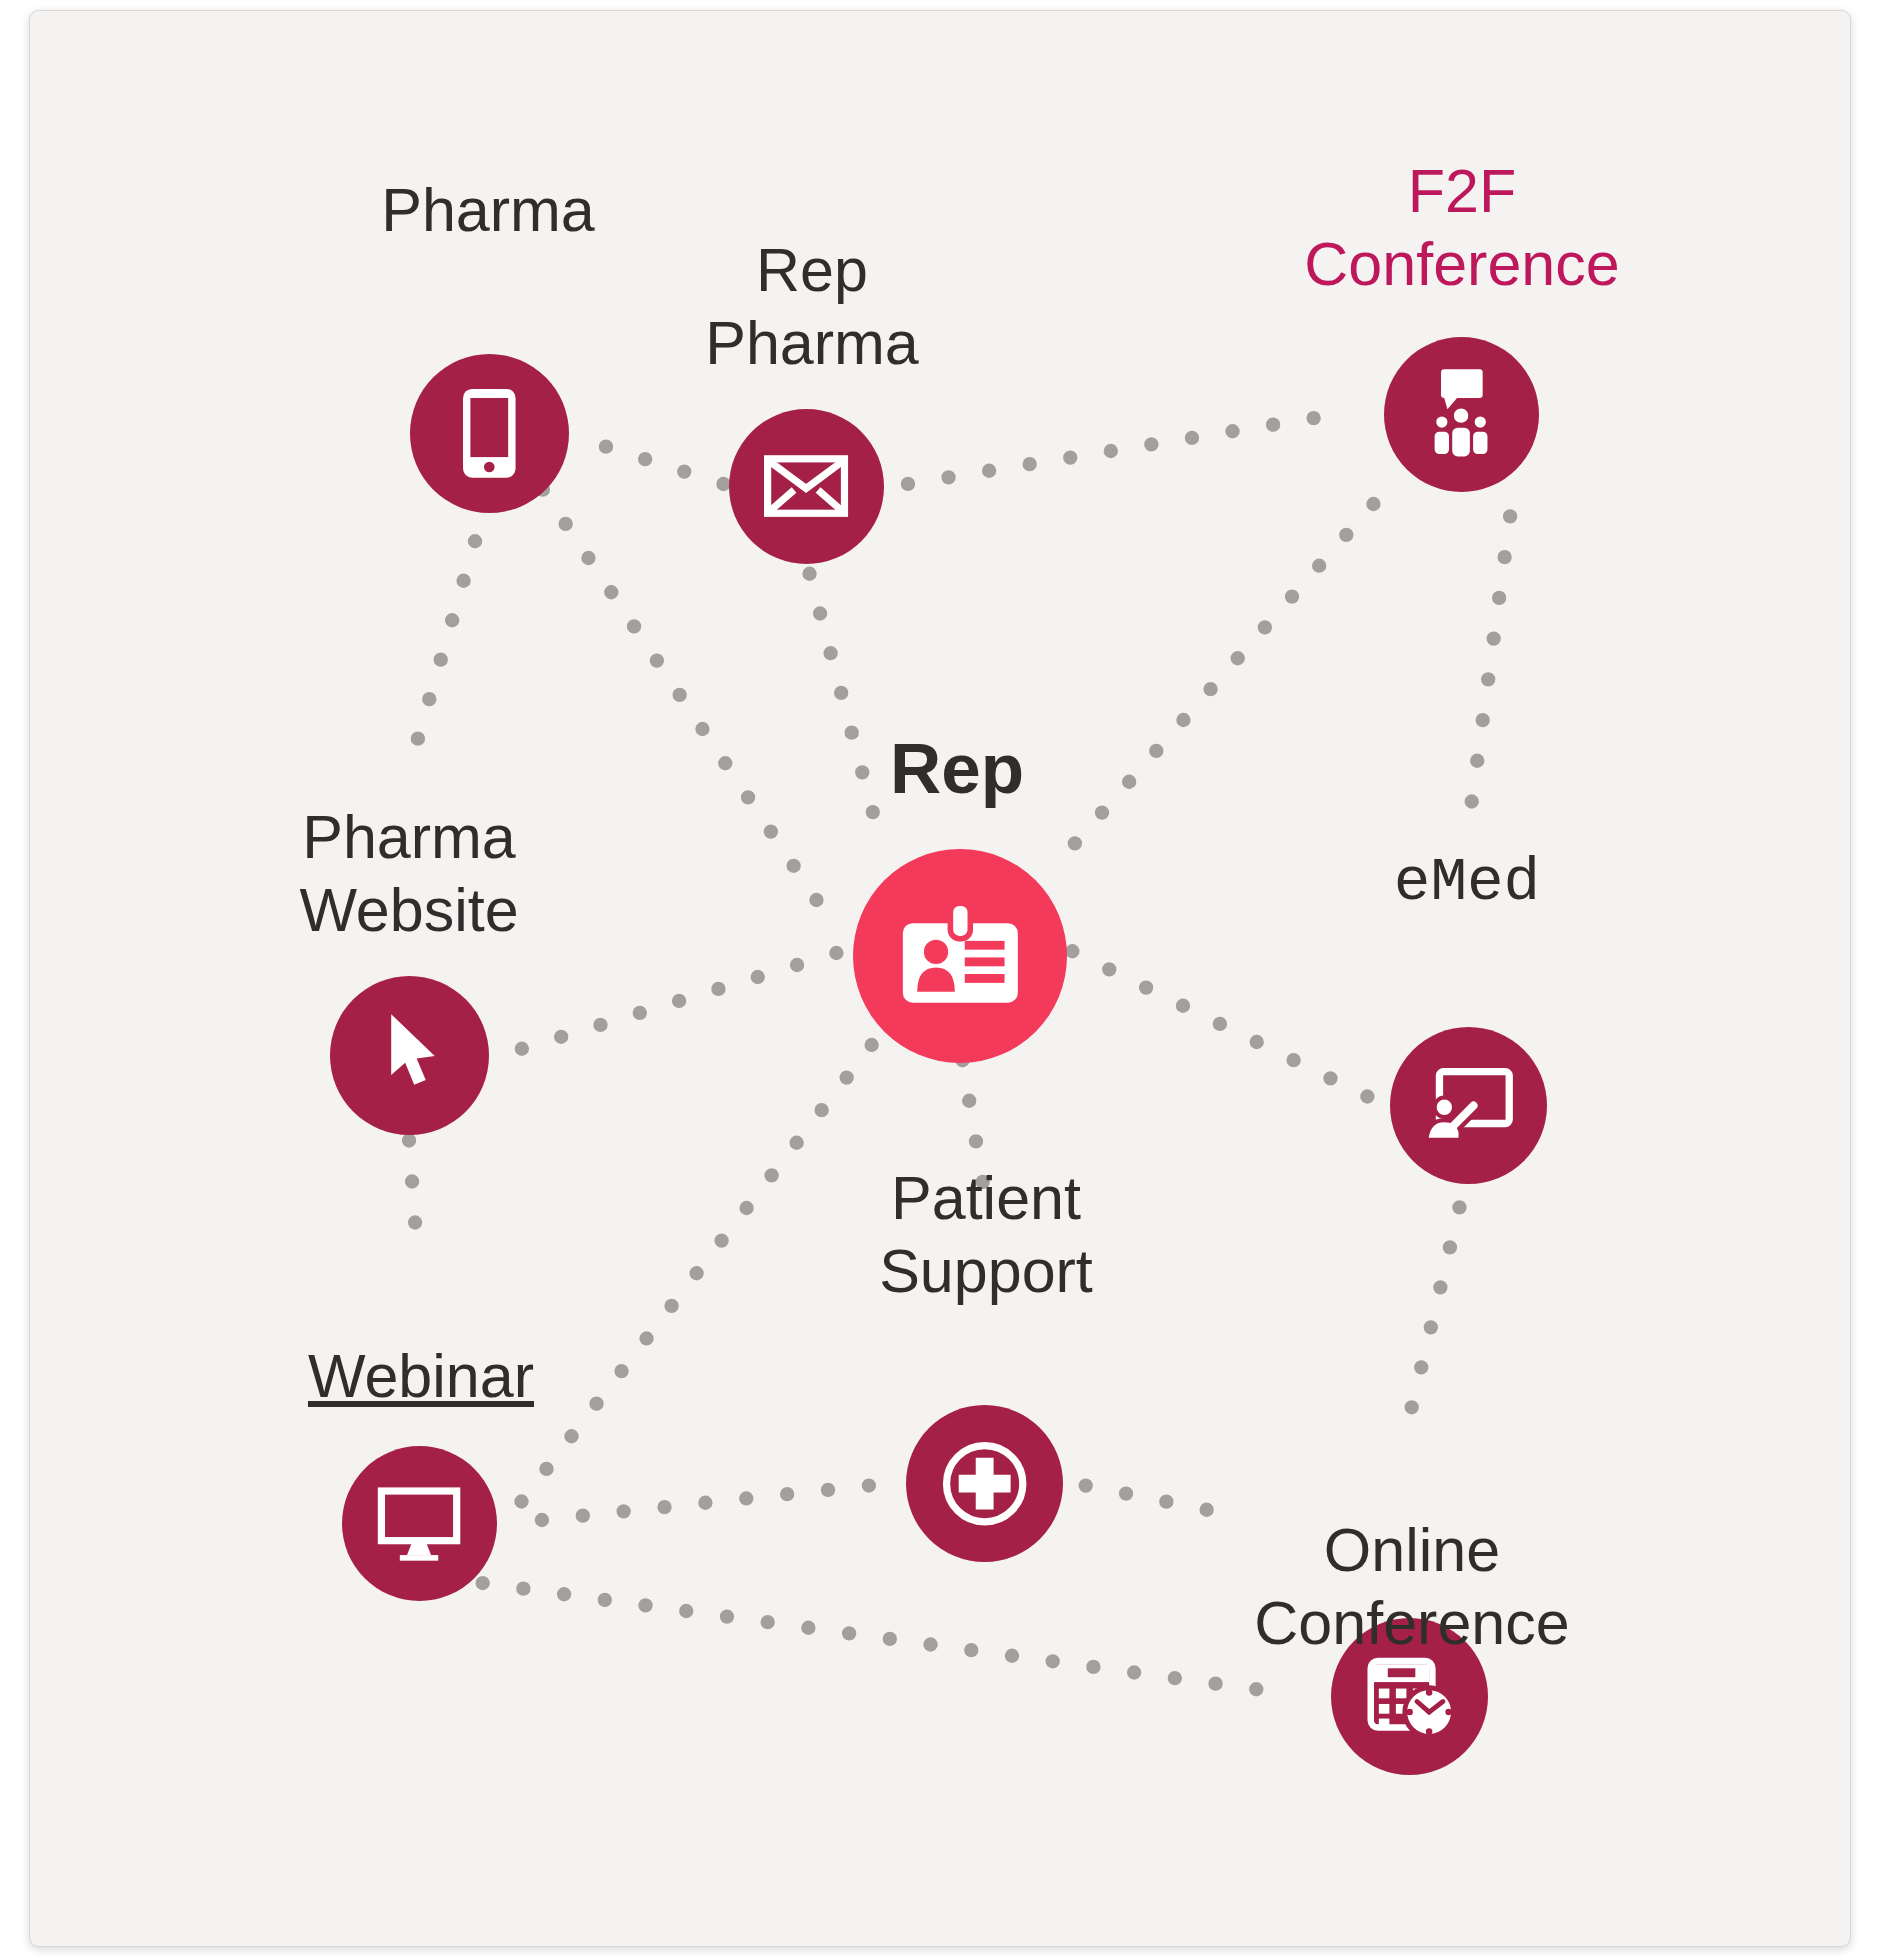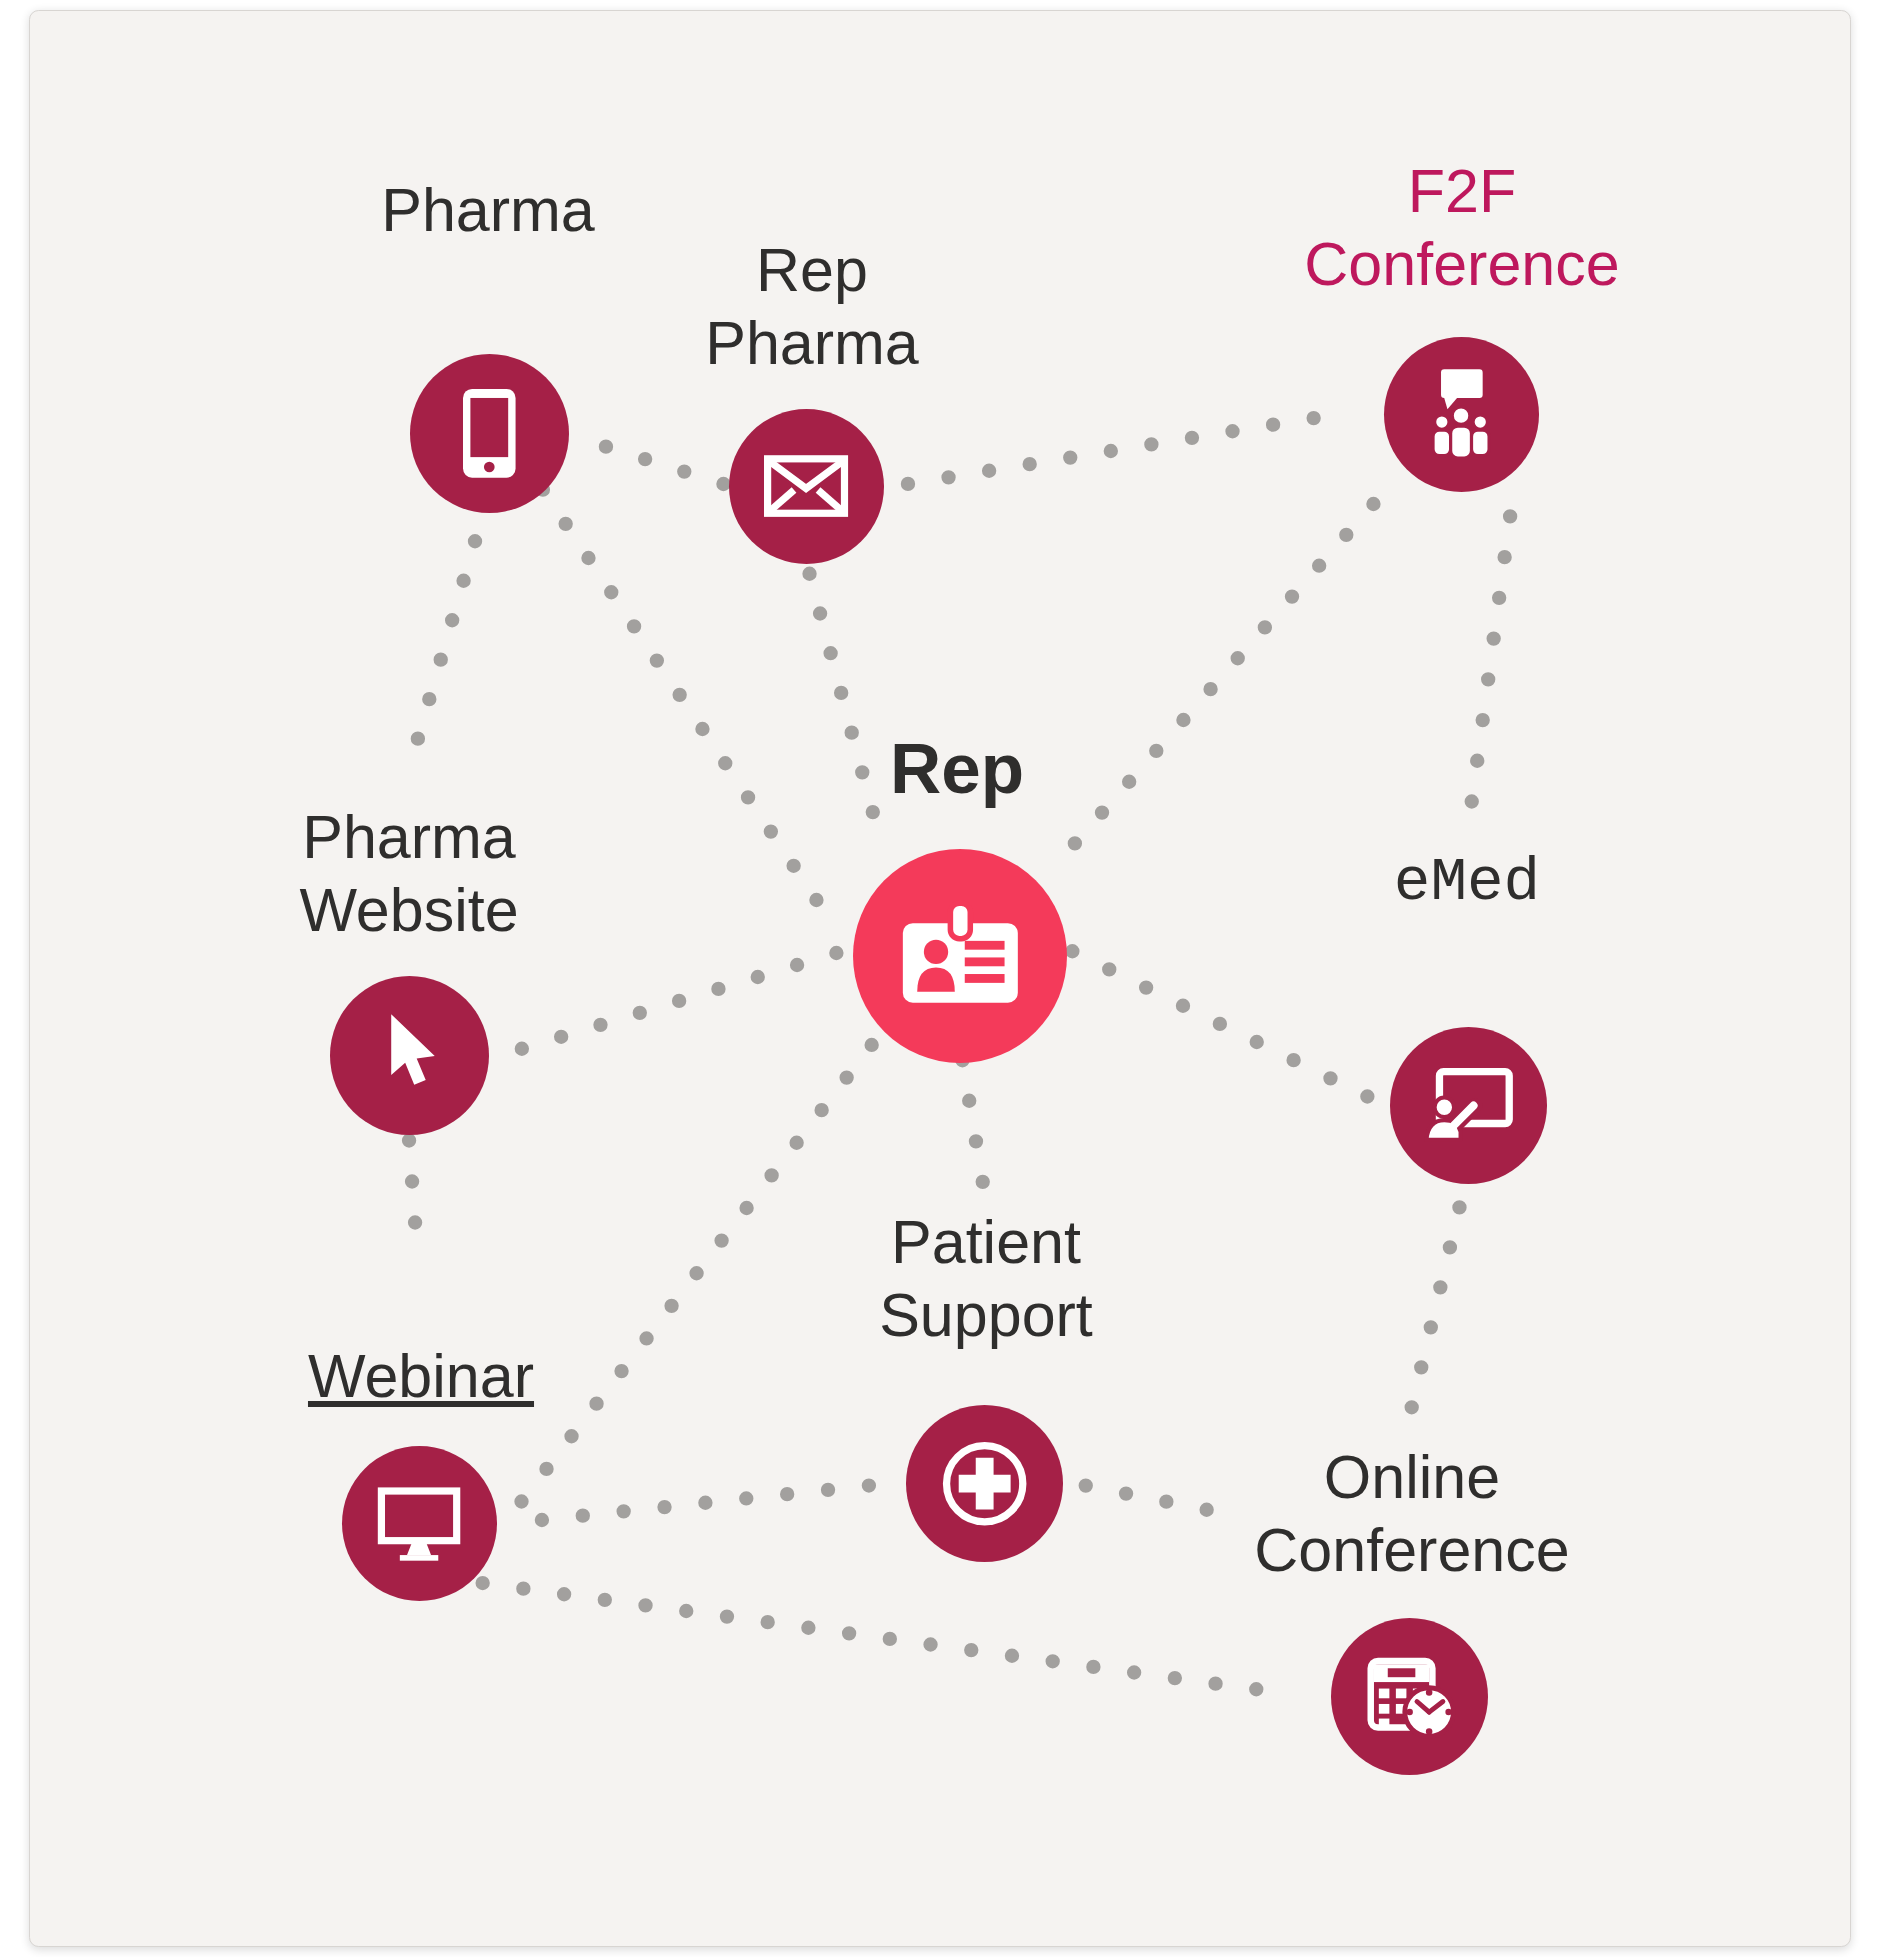--- a/index.html
+++ b/index.html
@@ -124,21 +124,21 @@
   </div>
       <div class="label" style="left: 421px; top: 1340px; color: rgb(47, 46, 45); text-decoration: underline;">
         <div>Webinar</div>
       </div>
       <div class="circle" style="left: 906px; top: 1405px; width: 157px; height: 157px; background: rgb(165, 32, 71); color: rgb(165, 32, 71);">
     <svg viewBox="0 0 120 120">
       <circle cx="60" cy="60" r="47" fill="none" stroke="#fff" stroke-width="9"></circle>
       <path d="M49,28 L71,28 L71,49 L92,49 L92,71 L71,71 L71,92 L49,92 L49,71 L28,71 L28,49 L49,49 Z" fill="#fff"></path>
     </svg>
   </div>
-      <div class="label" style="left: 986px; top: 1206px; color: rgb(47, 46, 45);">
+      <div class="label" style="left: 986px; top: 1162px; color: rgb(47, 46, 45);">
         <div>Patient</div>
         <div>Support</div>
       </div>
       <div class="circle" style="left: 1331px; top: 1618px; width: 157px; height: 157px; background: rgb(165, 32, 71); color: rgb(165, 32, 71);">
     <svg viewBox="0 0 120 120">
       <rect x="12" y="16" width="76" height="82" rx="9" fill="none" stroke="#fff" stroke-width="8"></rect>
       <rect x="16" y="20" width="68" height="22" fill="#fff"></rect>
       <rect x="33" y="25" width="34" height="11" fill="currentColor"></rect>
       <g fill="#fff">
         <rect x="22" y="50" width="13" height="12"></rect>
@@ -150,19 +150,19 @@
       </g>
       <circle cx="84" cy="79" r="30" fill="#fff" stroke="currentColor" stroke-width="6"></circle>
       <line x1="84" y1="79" x2="69" y2="66" stroke="currentColor" stroke-width="6" stroke-linecap="round"></line>
       <line x1="84" y1="79" x2="101" y2="66" stroke="currentColor" stroke-width="6" stroke-linecap="round"></line>
       <circle cx="84" cy="55" r="4" fill="currentColor"></circle>
       <circle cx="108" cy="79" r="4" fill="currentColor"></circle>
       <circle cx="84" cy="103" r="4" fill="currentColor"></circle>
       <circle cx="60" cy="79" r="4" fill="currentColor"></circle>
     </svg>
   </div>
-      <div class="label" style="left: 1412px; top: 1441px; color: rgb(47, 46, 45);">
+      <div class="label" style="left: 1412px; top: 1514px; color: rgb(47, 46, 45);">
         <div>Online</div>
         <div>Conference</div>
       </div>
     </div>
 </div>
 
 
 </body></html>

